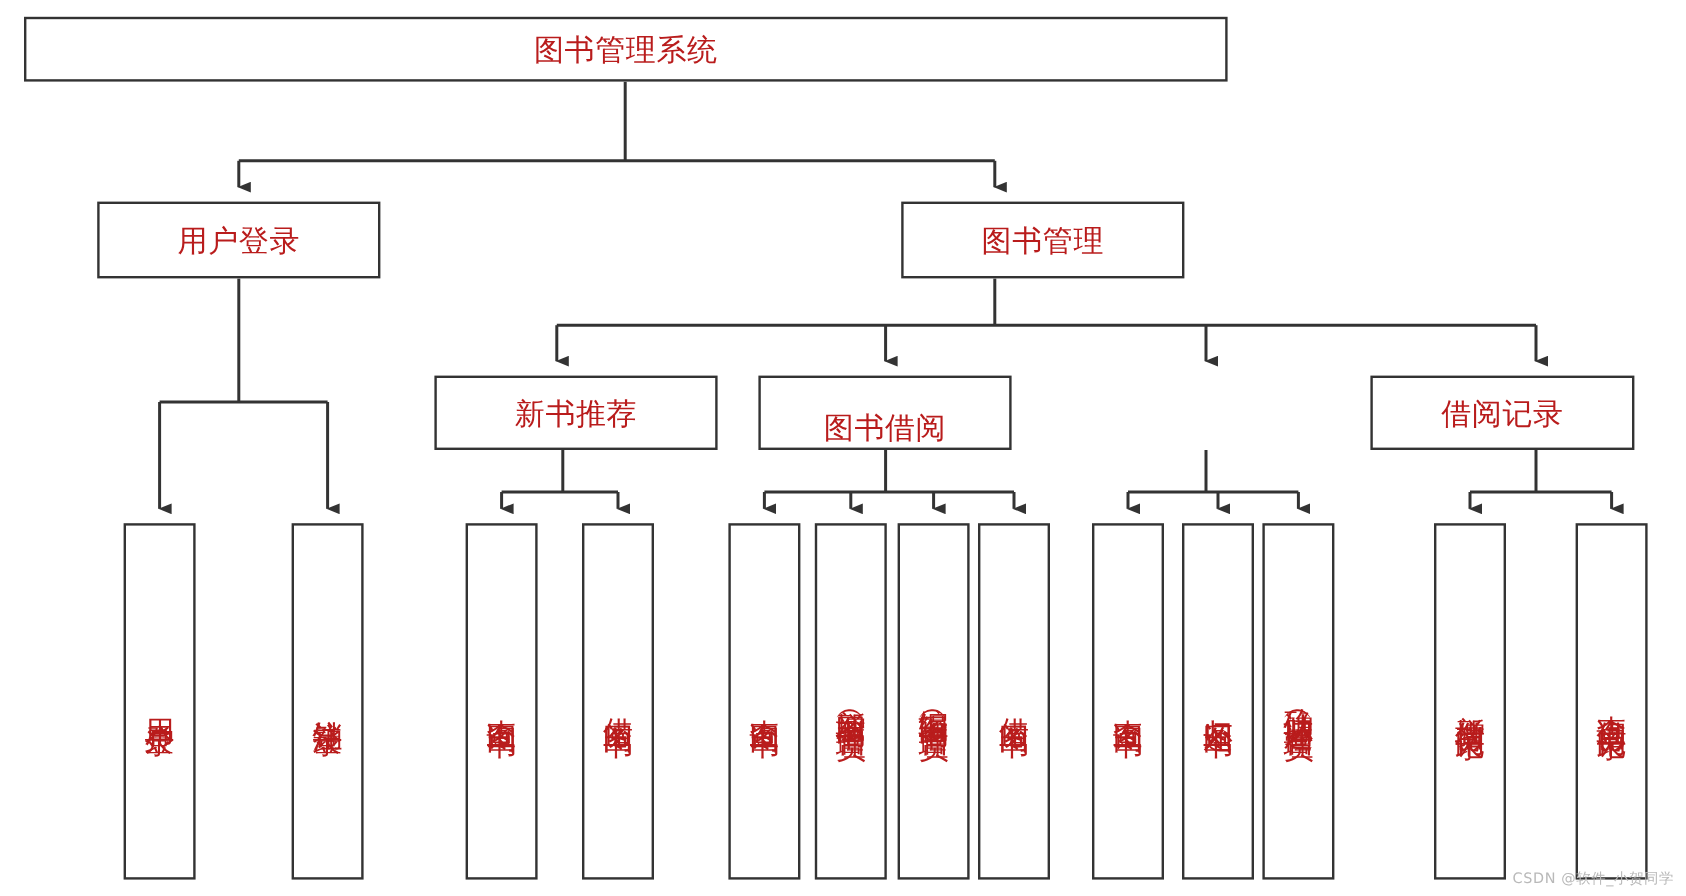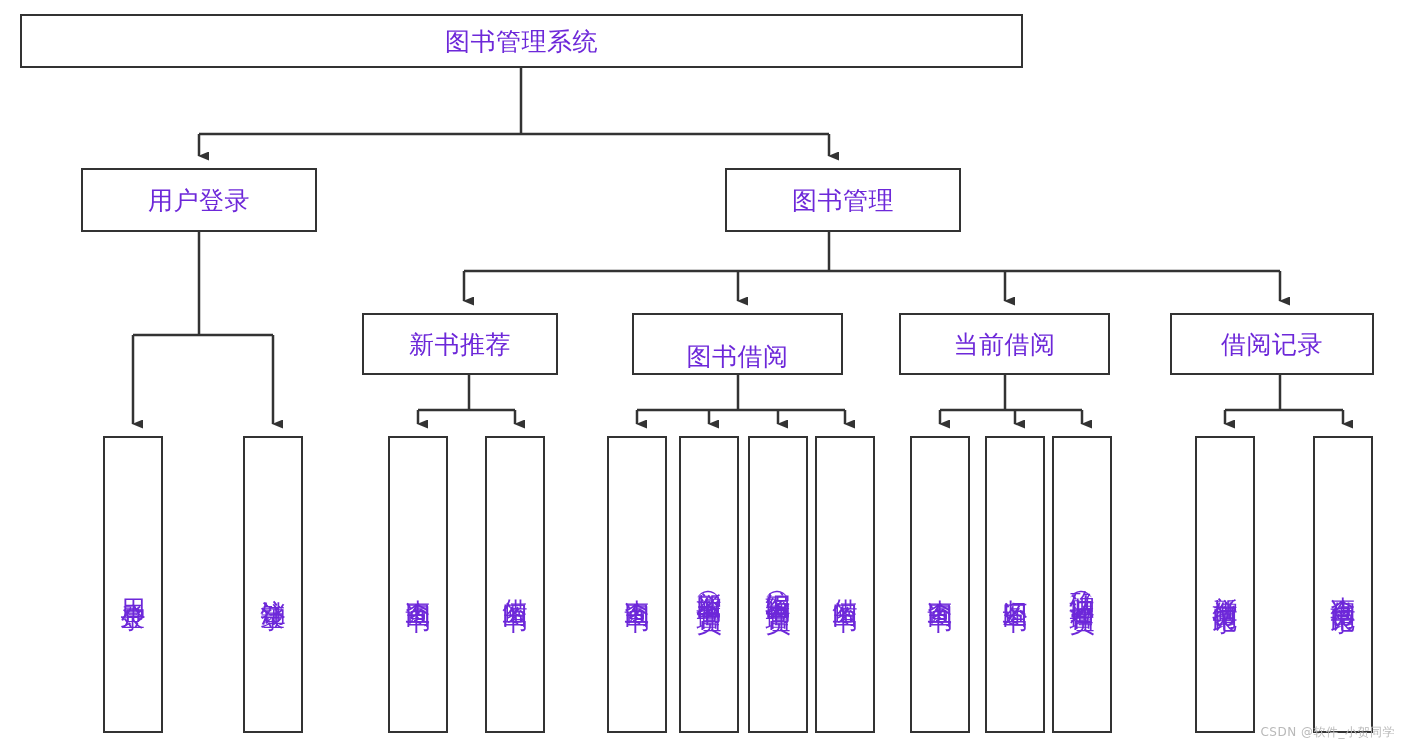--- a/index.html
+++ b/index.html
@@ -29,21 +29,21 @@
     position: absolute;
     box-sizing: border-box;
     background: #ffffff;
     border: 2.5px solid #333333;
     display: flex;
     align-items: center;
     justify-content: center;
     overflow: hidden;
   }
   .node-label {
-    color: #6d28d9;
+    color: #b91c1c;
     line-height: 1.32;
     text-align: center;
     white-space: nowrap;
     letter-spacing: 0.5px;
   }
   .node-label.horiz {
     font-size: 25px;
   }
   .node-label.horiz.root {
     font-size: 25px;
@@ -123,34 +123,31 @@
     </g>
   </svg>
 
   <div class="node-box" id="node-root" style="left: 20px; top: 14px; width: 1003px; height: 54px;">
     <span class="node-label horiz root">图书管理系统</span>
   </div>
 
   <div class="node-box" id="node-user-login" style="left: 81px; top: 168px; width: 236px; height: 64px;">
     <span class="node-label horiz">用户登录</span>
   </div>
-  <div class="node-box" id="node-book-manage" style="left: 725px; top: 168px; width: 236px; height: 64px; align-items: center;">
+  <div class="node-box" id="node-book-manage" style="left: 751px; top: 168px; width: 236px; height: 64px; align-items: center;">
     <span class="node-label horiz">图书管理</span>
   </div>
 
-  <div class="node-box" id="node-new-book-rec" style="left: 362px; top: 313px; width: 196px; height: 62px;">
+  <div class="node-box" id="node-new-book-rec" style="left: 362px; top: 313px; width: 236px; height: 62px;">
     <span class="node-label horiz">新书推荐</span>
   </div>
   <div class="node-box" id="node-book-borrow" style="left: 632px; top: 313px; width: 211px; height: 62px; align-items: flex-end;">
     <span class="node-label horiz">图书借阅</span>
   </div>
-  <div class="node-box" id="node-current-borrow" style="left: 899px; top: 313px; width: 211px; height: 62px;">
-    <span class="node-label horiz">当前借阅</span>
-  </div>
-  <div class="node-box" id="node-borrow-record" style="left: 1170px; top: 313px; width: 204px; height: 62px;">
+  <div class="node-box" id="node-borrow-record" style="left: 1142px; top: 313px; width: 220px; height: 62px;">
     <span class="node-label horiz">借阅记录</span>
   </div>
 
   <div class="node-box" id="leaf-0" style="left: 103px; top: 436px; width: 60px; height: 297px;">
     <span class="node-label vert">用户登录</span>
   </div>
   <div class="node-box" id="leaf-1" style="left: 243px; top: 436px; width: 60px; height: 297px;">
     <span class="node-label vert">注销登录</span>
   </div>
   <div class="node-box" id="leaf-2" style="left: 388px; top: 436px; width: 60px; height: 297px;">

